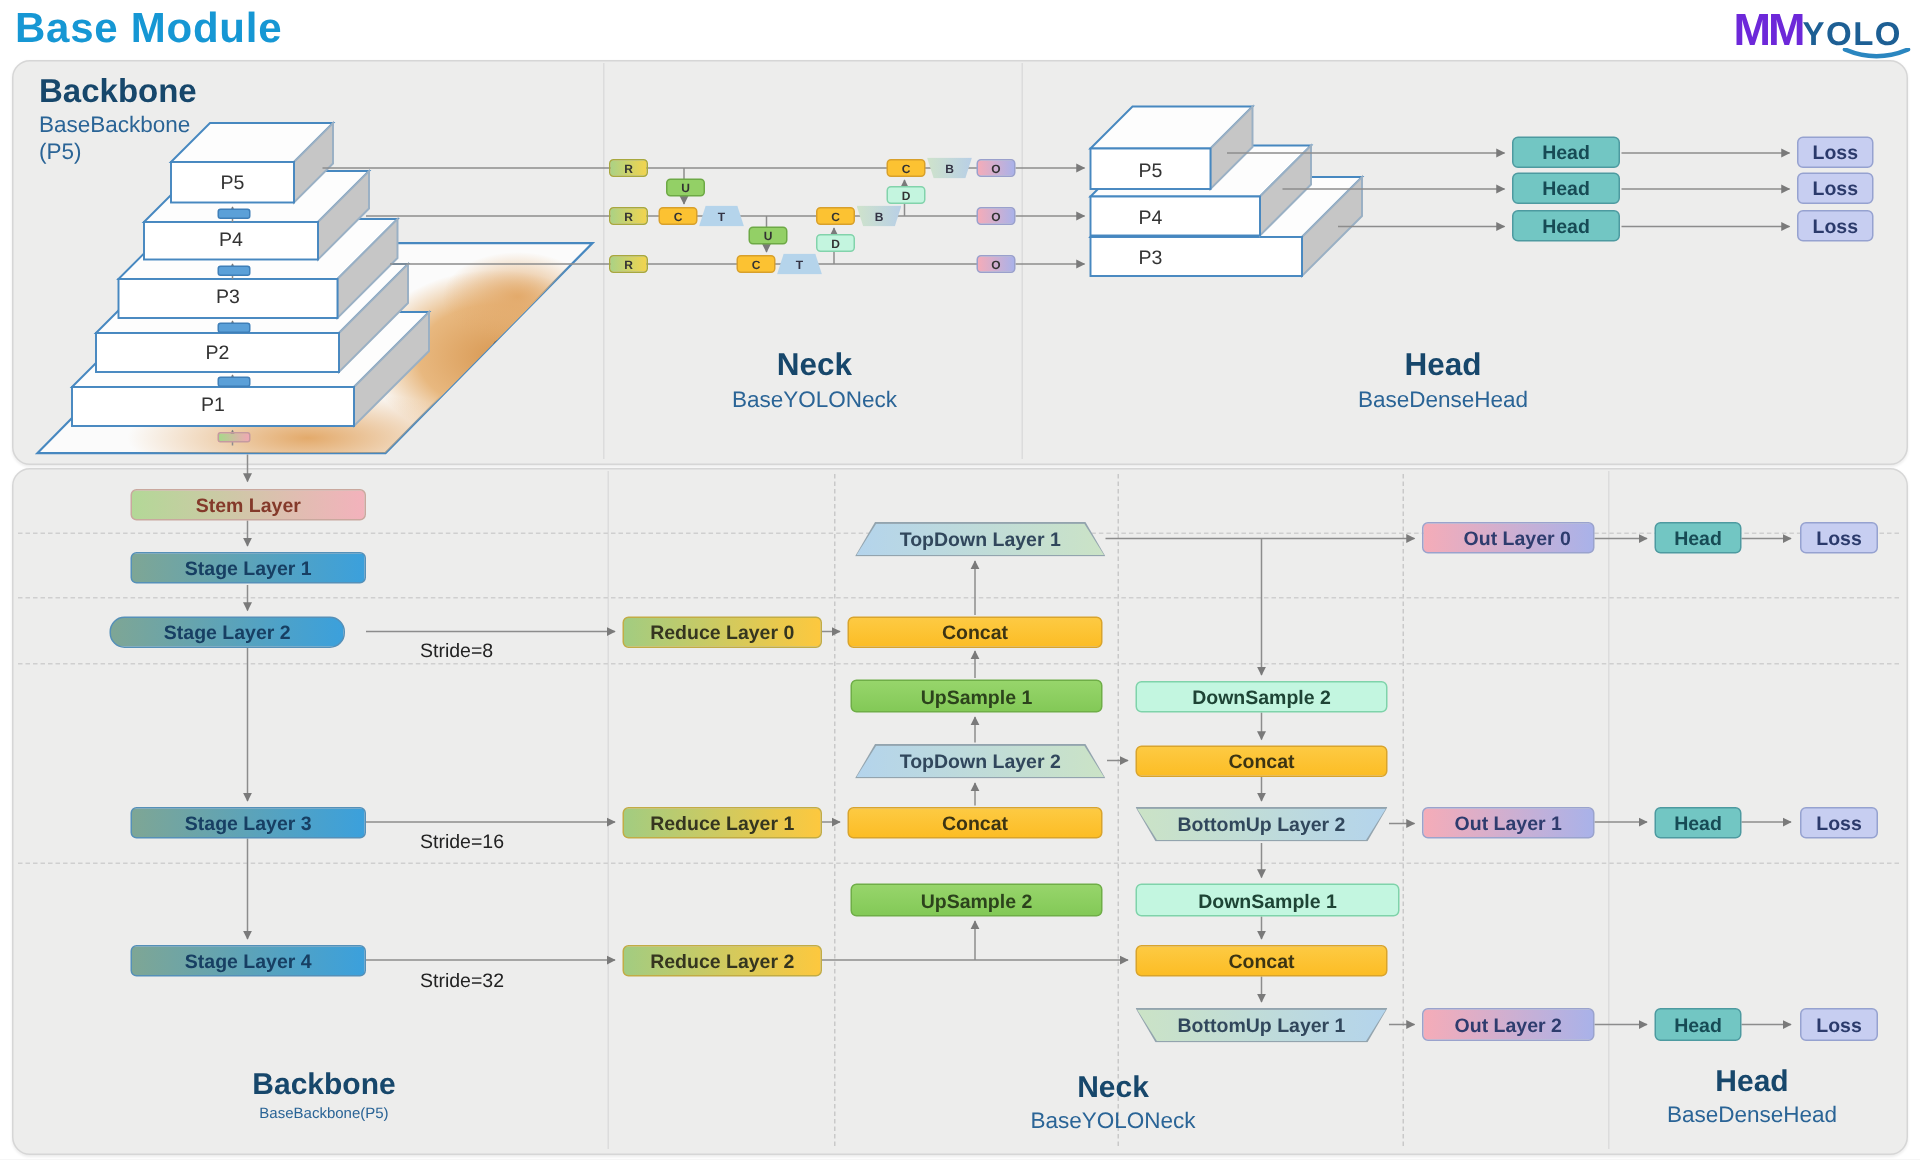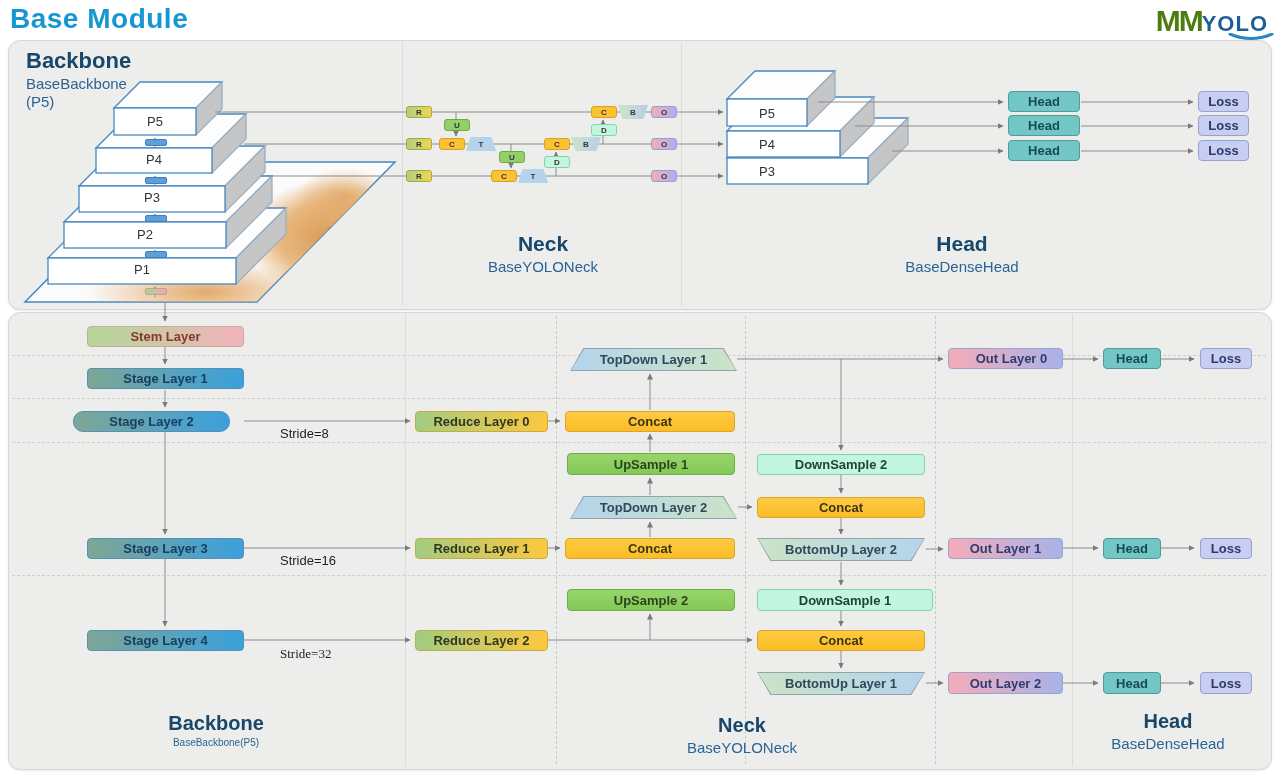--- a/index.html
+++ b/index.html
@@ -13,21 +13,21 @@
   }
   .vline{position:absolute;width:1px;background:#dcdcdc;z-index:1;}
   .vdash{position:absolute;width:0;border-left:1px dashed #c9c9c9;z-index:1;}
   .hdash{position:absolute;height:0;border-top:1px dashed #cfcfcf;z-index:1;}
   svg.wires{position:absolute;left:0;top:0;z-index:2;pointer-events:none;}
   .page-title{
     position:absolute;left:10px;top:3px;font-size:28px;font-weight:bold;
     color:#1697d4;z-index:3;letter-spacing:0.5px;
   }
   .logo{position:absolute;right:12px;top:4px;z-index:3;display:flex;align-items:baseline;}
-  .logo-mm{font-size:30px;font-weight:bold;color:#4d7c0f;letter-spacing:-2px;}
+  .logo-mm{font-size:30px;font-weight:bold;color:#6d28d9;letter-spacing:-2px;}
   .logo-yolo{font-size:22px;font-weight:bold;color:#1d5f94;letter-spacing:1px;position:relative;}
   .logo-smile{position:absolute;left:26px;bottom:-4px;}
   .sec-head{position:absolute;z-index:3;font-weight:bold;color:#17476b;}
   .sec-sub{position:absolute;z-index:3;color:#2a6496;}
   .center{text-align:center;}
   .node{
     position:absolute;display:flex;align-items:center;justify-content:center;
     font-weight:bold;font-size:13px;border-radius:4px;box-sizing:border-box;z-index:3;
   }
   .stem{background:linear-gradient(90deg,#b3d897,#f3b2bc);border:1px solid #c9a89e;color:#84392a;}
@@ -356,21 +356,21 @@
     <span>Stage Layer 2</span>
   </div>
 <div class="node stage" style="left:87px;top:538px;width:157px;height:21px;">
     <span>Stage Layer 3</span>
   </div>
 <div class="node stage" style="left:87px;top:630px;width:157px;height:21px;">
     <span>Stage Layer 4</span>
   </div>
 <div class="stride" style="left:280px;top:426px;">Stride=8</div>
 <div class="stride" style="left:280px;top:553px;">Stride=16</div>
-<div class="stride" style="left:280px;top:646px;font-family:Liberation Serif, serif;">Stride=32</div>
+<div class="stride" style="left:280px;top:646px;">Stride=32</div>
 
 <div class="node reduce" style="left:415px;top:411px;width:133px;height:21px;">
     <span>Reduce Layer 0</span>
   </div>
 <div class="node reduce" style="left:415px;top:538px;width:133px;height:21px;">
     <span>Reduce Layer 1</span>
   </div>
 <div class="node reduce" style="left:415px;top:630px;width:133px;height:21px;">
     <span>Reduce Layer 2</span>
   </div>

